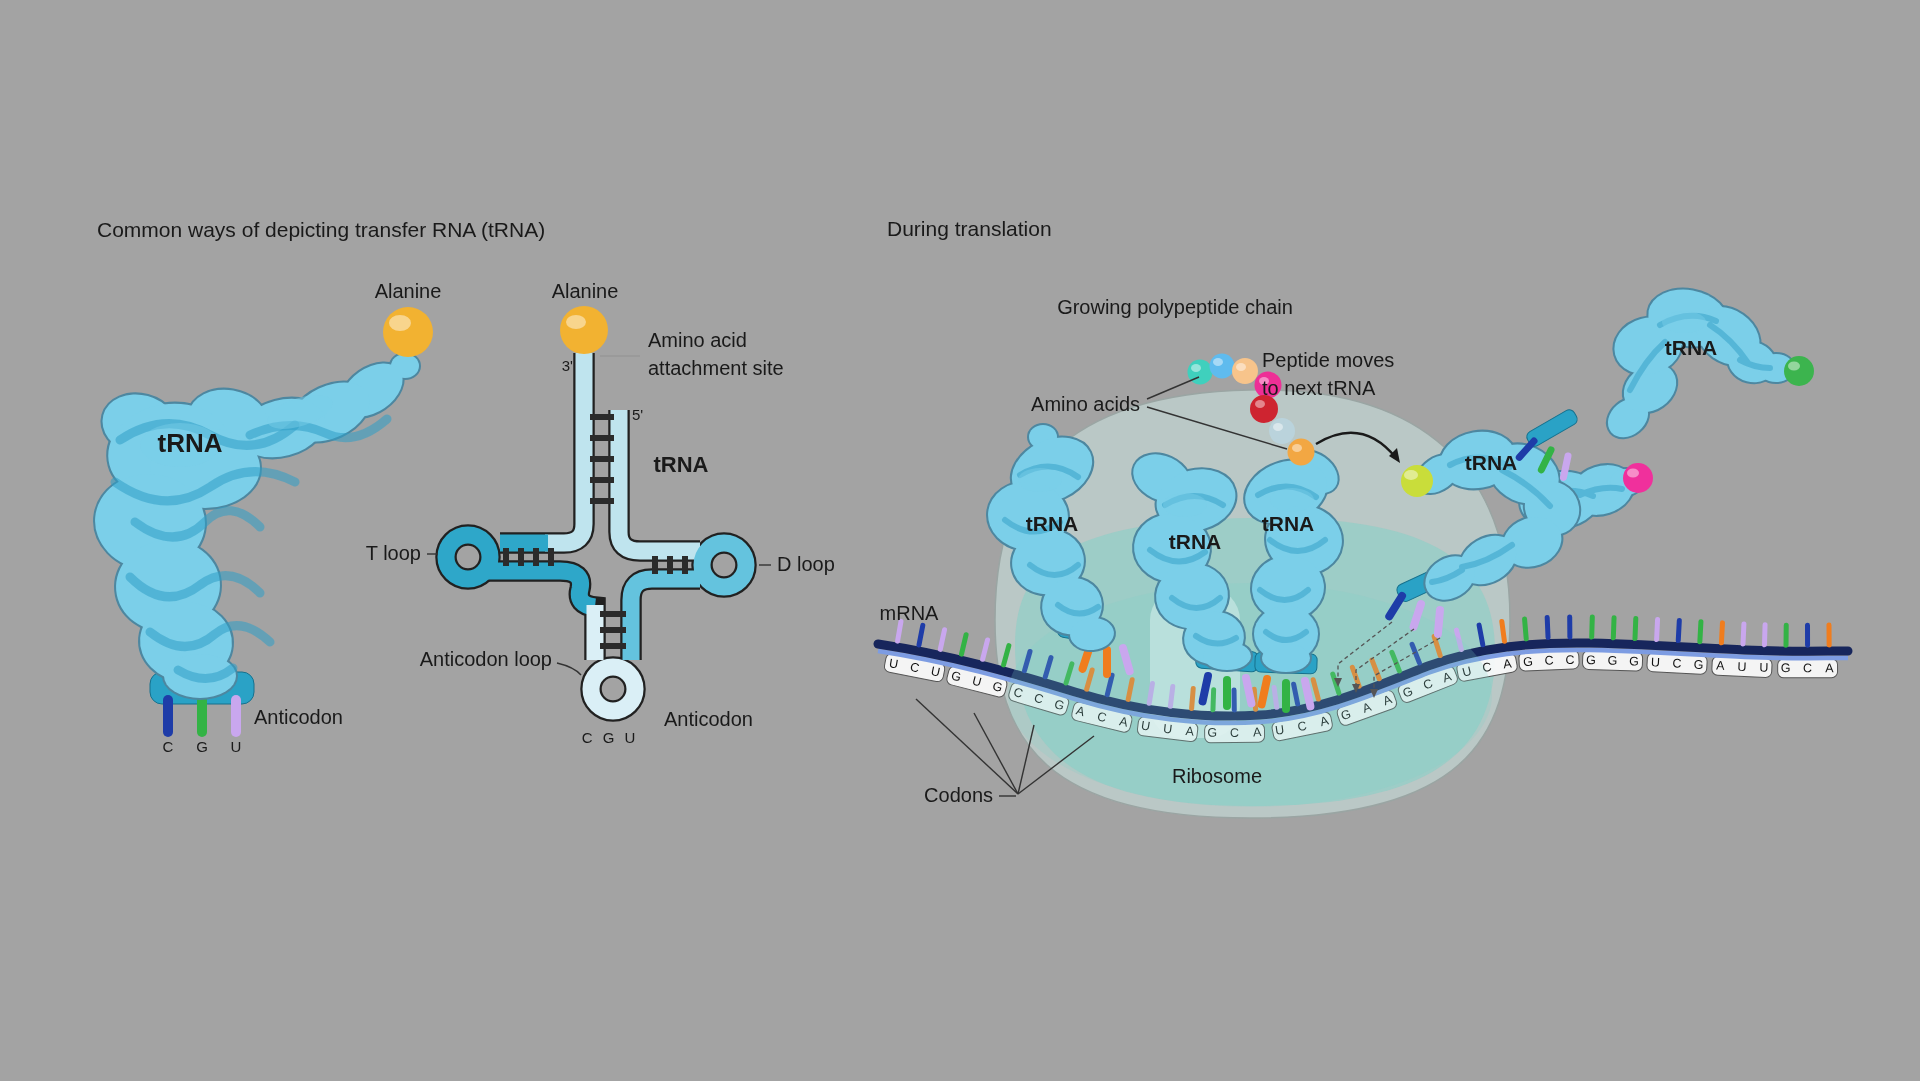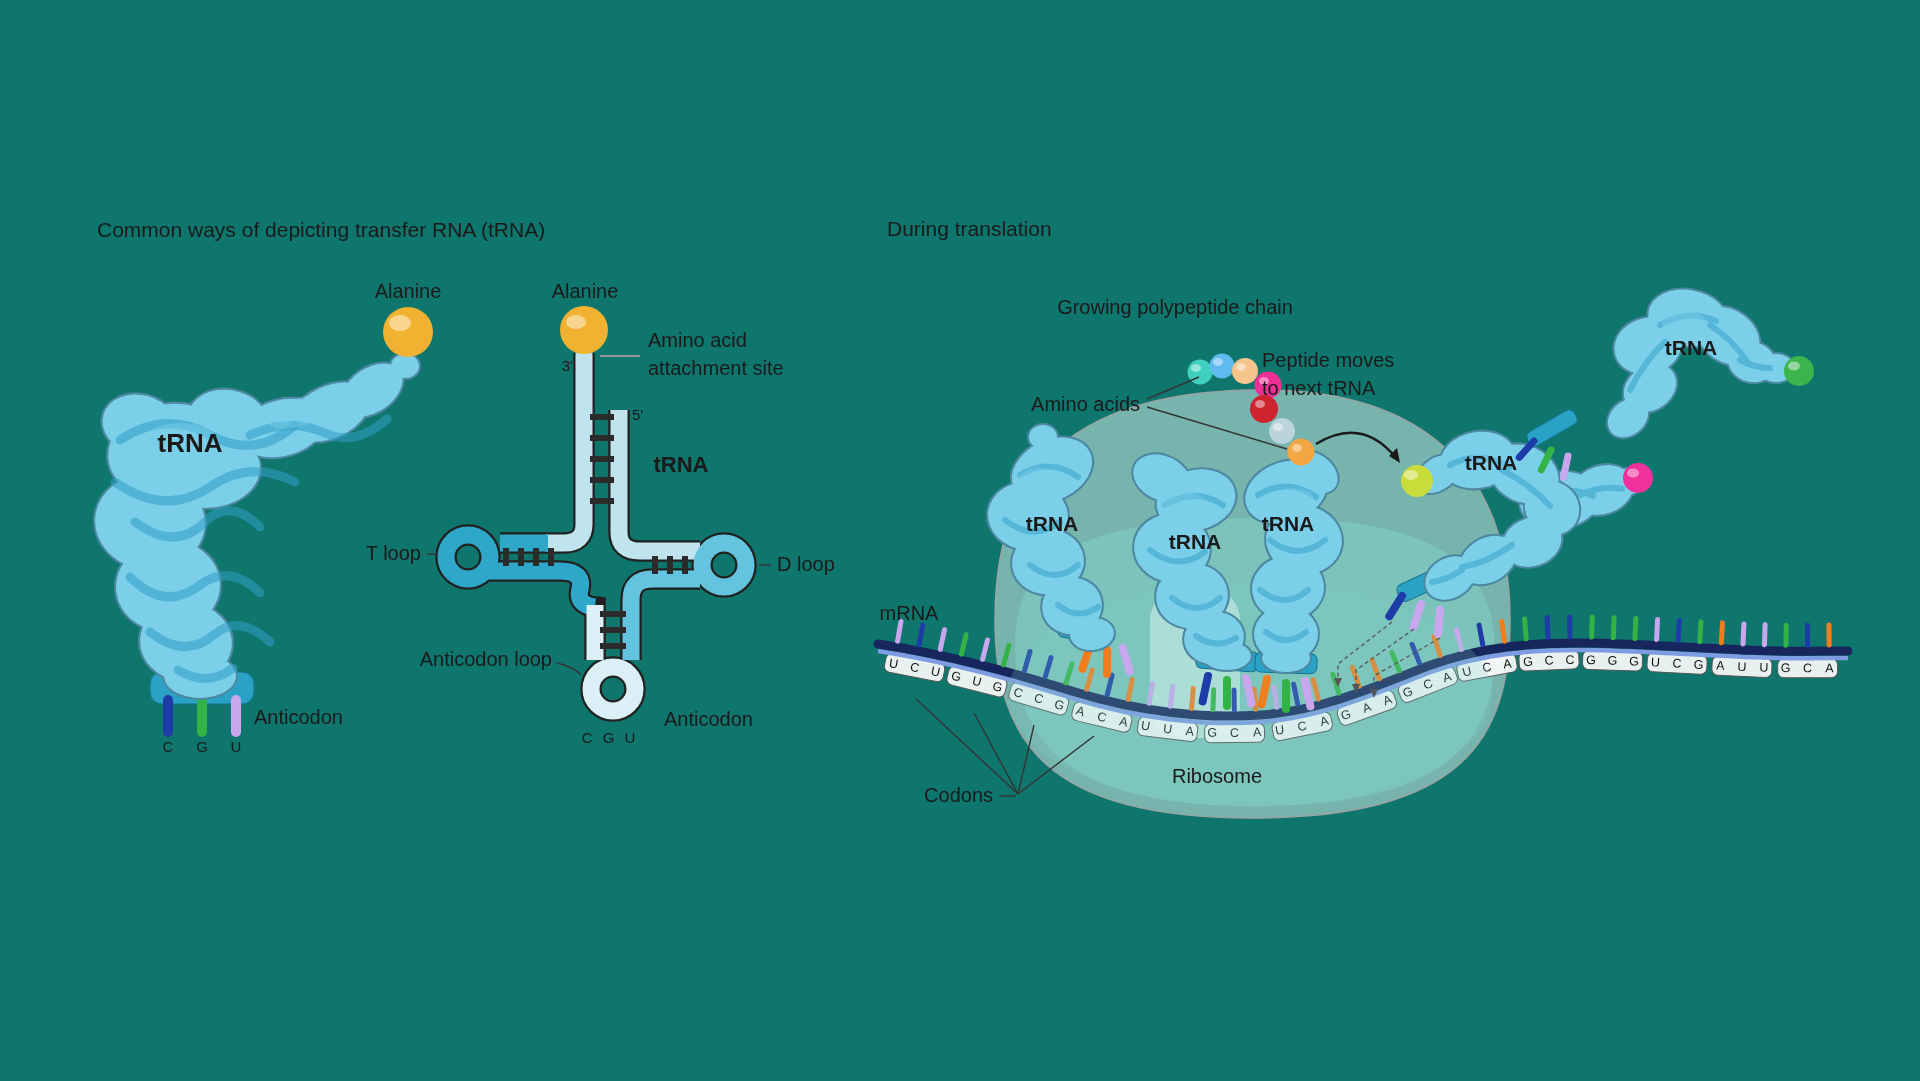--- a/index.html
+++ b/index.html
@@ -1,16 +1,16 @@
 <!DOCTYPE html>
 <html><head>
 <meta charset="utf-8">
 <style>
   html,body{margin:0;padding:0;background:#f0f0ef;}
-  .stage{position:relative;width:1920px;height:1081px;background:#0f766e;overflow:hidden;
+  .stage{position:relative;width:1920px;height:1081px;background:#a3a3a3;overflow:hidden;
          font-family:"Liberation Sans","DejaVu Sans",sans-serif;}
   svg text{font-family:"Liberation Sans","DejaVu Sans",sans-serif;fill:#1a1a1a;}
   .title{font-size:21px;}
   .lbl{font-size:20px;}
   .small{font-size:15px;}
   .prime{font-size:15px;}
   .trna-big{font-size:26px;font-weight:bold;}
   .trna-md{font-size:22px;font-weight:bold;}
   .trna-sm{font-size:21px;font-weight:bold;}
   .mletter{font-size:12.5px;fill:#111;}

